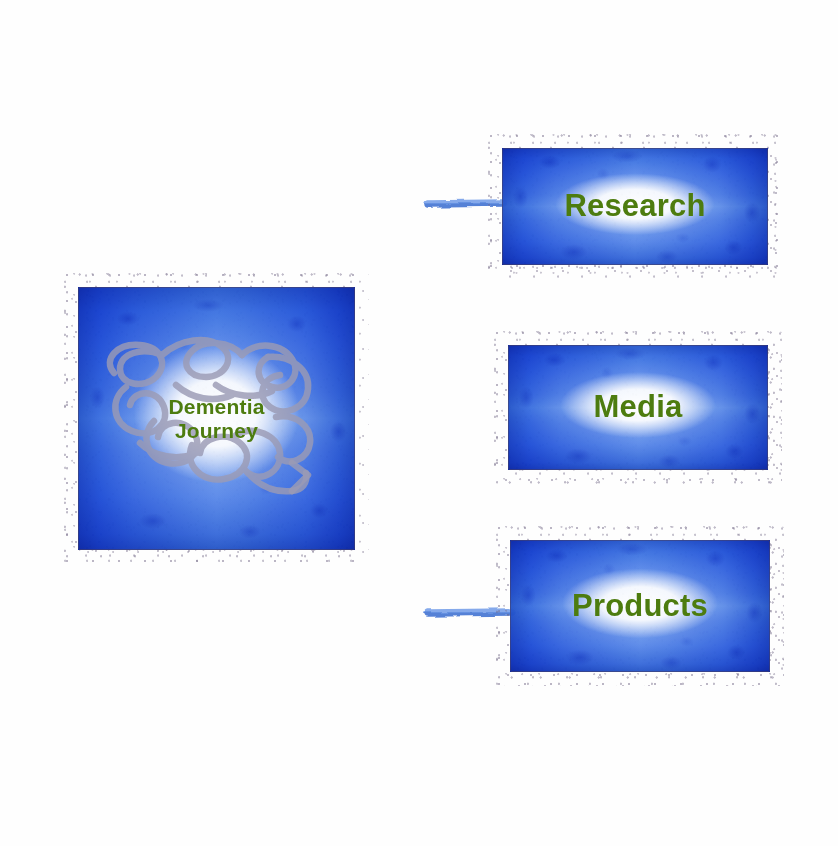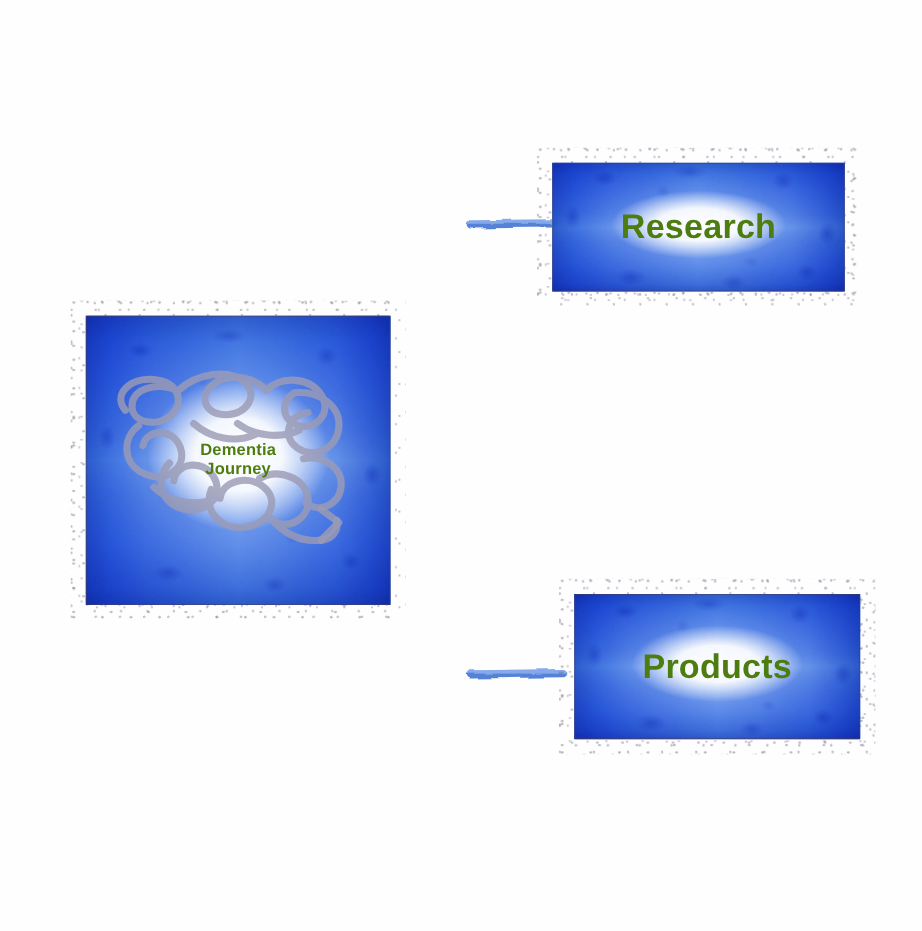--- a/index.html
+++ b/index.html
@@ -113,24 +113,24 @@
     font-weight: bold;
     letter-spacing: .2px;
     text-align: center;
     line-height: 1.12;
     white-space: pre-line;
     user-select: none;
   }
 
   
   #node-dementia { left: 78px;  top: 287px; width: 277px; height: 263px; }
-  #node-dementia .label { font-size: 15px; }
+  #node-dementia .label { font-size: 21px; }
   #node-research { left: 502px; top: 148px; width: 266px; height: 117px; }
   #node-media    { left: 508px; top: 345px; width: 260px; height: 125px; }
-  #node-products { left: 510px; top: 540px; width: 260px; height: 132px; margin-left: 12px; }
+  #node-products { left: 510px; top: 540px; width: 260px; height: 132px; }
   #node-research .label,
   #node-media .label,
   #node-products .label { font-size: 31px; }
 
   
   .scribble {
     position: absolute;
     left: 18px; top: 38px;
     width: 250px; height: 190px;
     z-index: 3;
@@ -211,20 +211,27 @@
   </div>
 
   <div class="node" id="node-research">
     <div class="halo"></div>
     <div class="wash"></div>
     <div class="blotch"></div>
     <div class="rim"></div>
     <div class="label">Research</div>
   </div>
 
+  <div class="node" id="node-media">
+    <div class="halo"></div>
+    <div class="wash"></div>
+    <div class="blotch"></div>
+    <div class="rim"></div>
+    <div class="label">Media</div>
+  </div>
 
   <div class="node" id="node-products">
     <div class="halo"></div>
     <div class="wash"></div>
     <div class="blotch"></div>
     <div class="rim"></div>
     <div class="label">Products</div>
   </div>
 
 </div>

